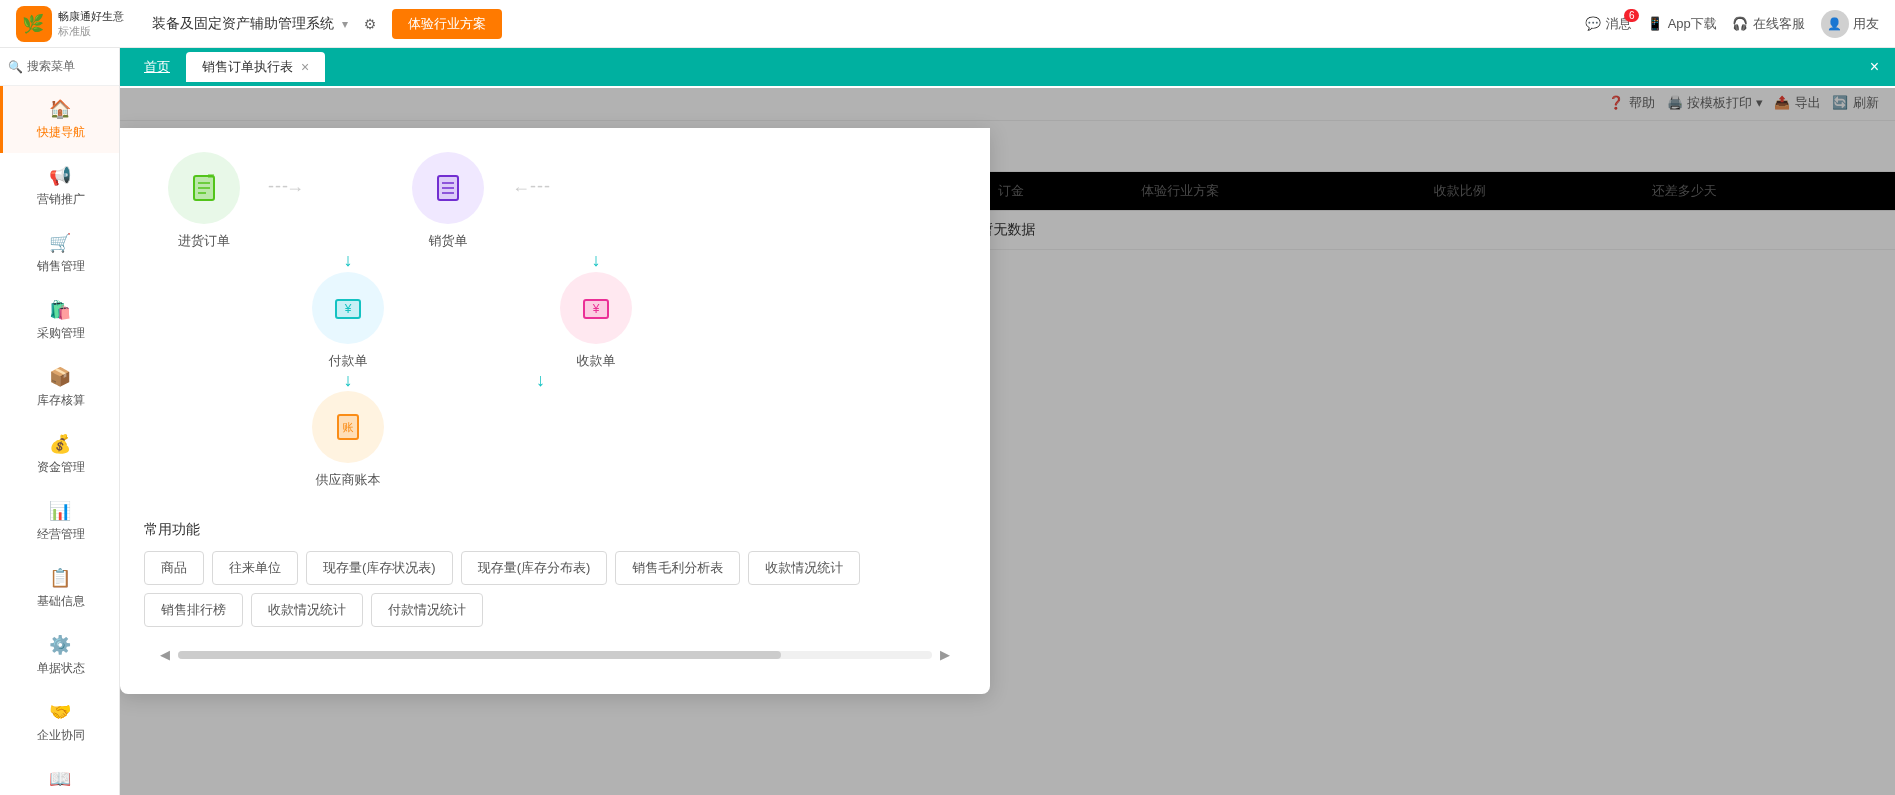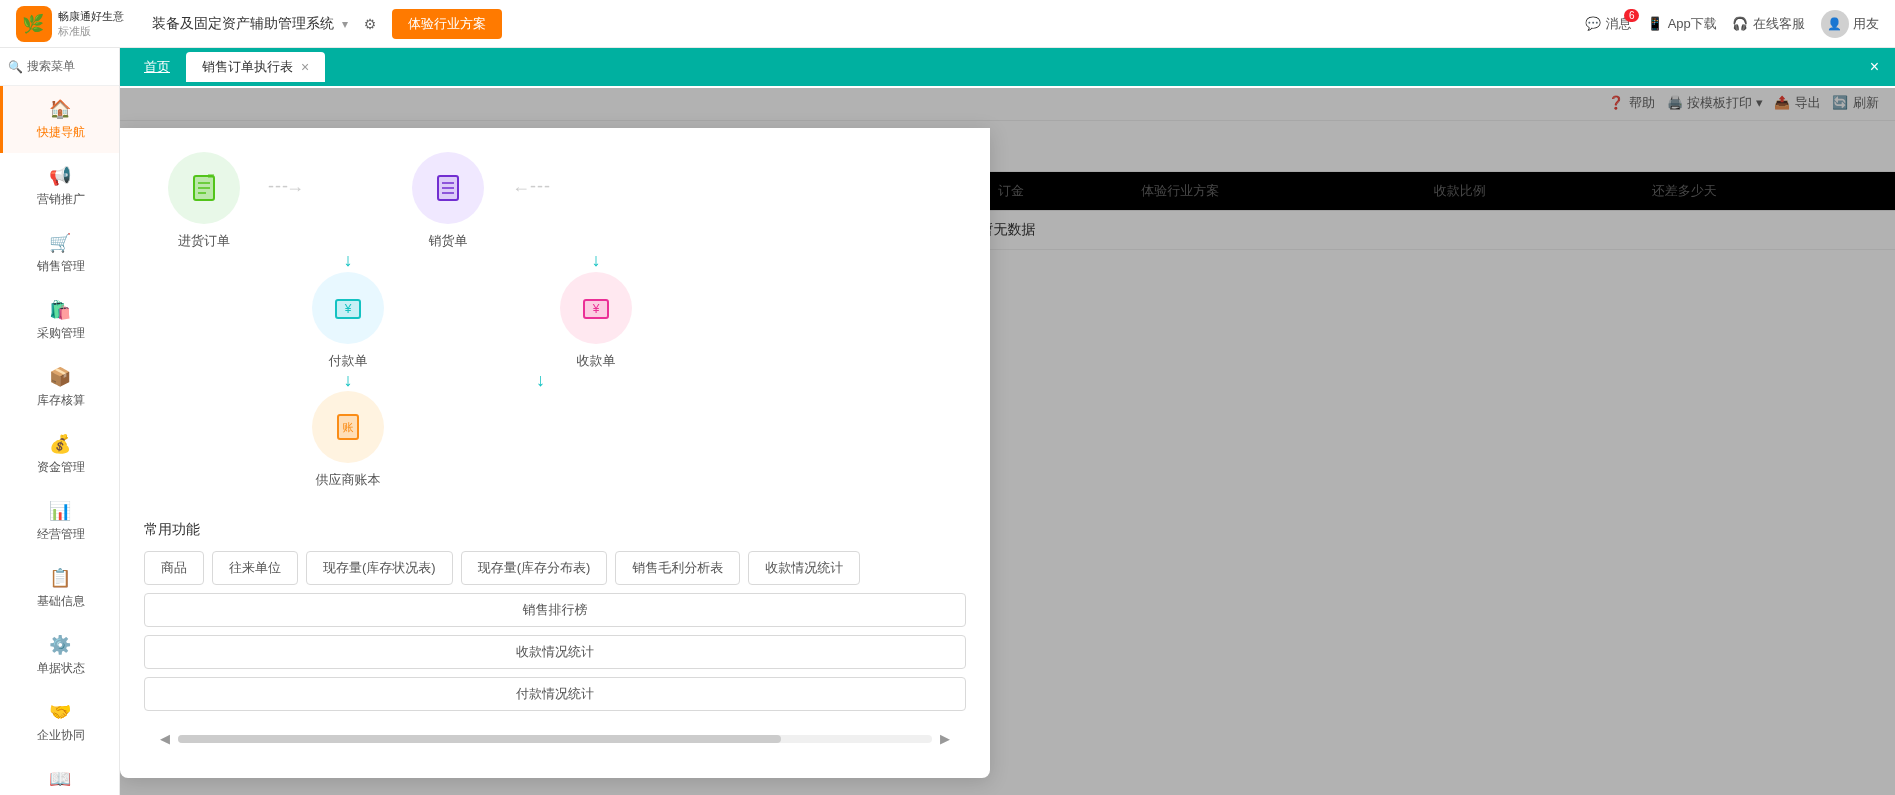--- a/index.html
+++ b/index.html
@@ -354,21 +354,21 @@
           <div class="common-section">
             <div class="common-title">常用功能</div>
             <div class="common-btns">
               <button class="common-btn">商品</button>
               <button class="common-btn">往来单位</button>
               <button class="common-btn">现存量(库存状况表)</button>
               <button class="common-btn">现存量(库存分布表)</button>
               <button class="common-btn">销售毛利分析表</button>
               <button class="common-btn">收款情况统计</button>
             </div>
-            <div class="common-btns" style="margin-top:8px;flex-direction:column;">
+            <div class="common-btns" style="margin-top:8px;">
               <button class="common-btn">销售排行榜</button>
               <button class="common-btn">收款情况统计</button>
               <button class="common-btn">付款情况统计</button>
             </div>
           </div>
 
           <div class="scroll-indicator" style="margin-top:12px;">
             <span style="cursor:pointer;color:#999;">◀</span>
             <div class="scroll-bar-track">
               <div class="scroll-bar-thumb"></div>

